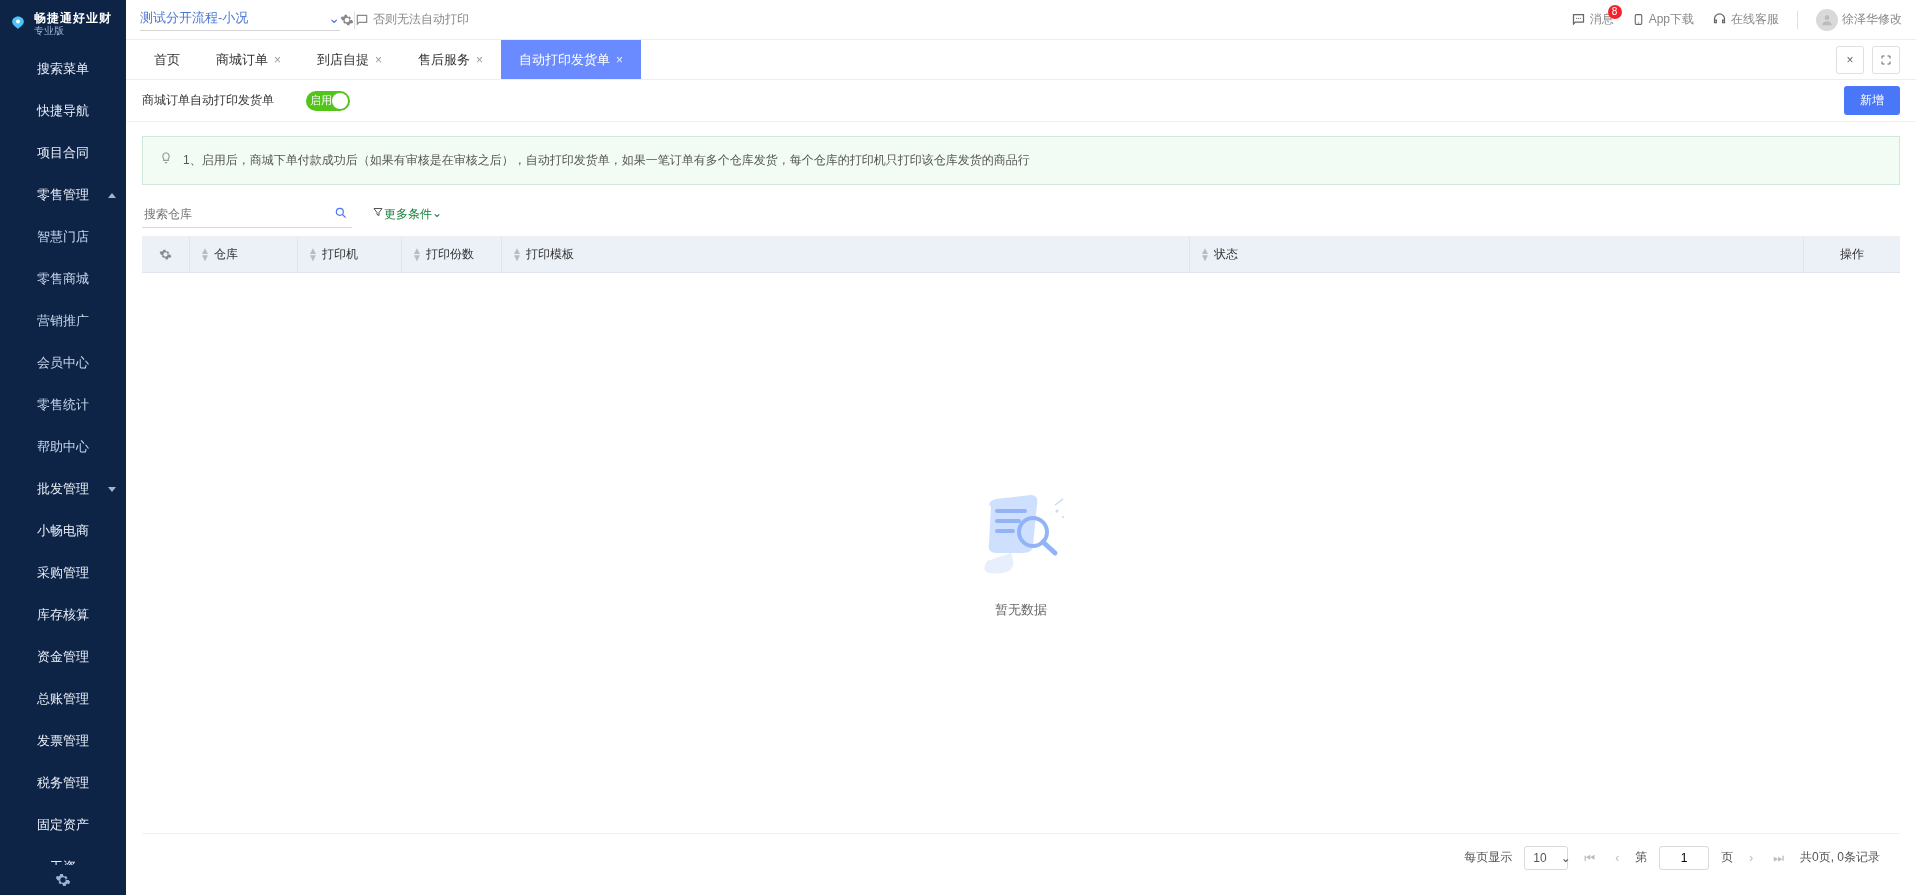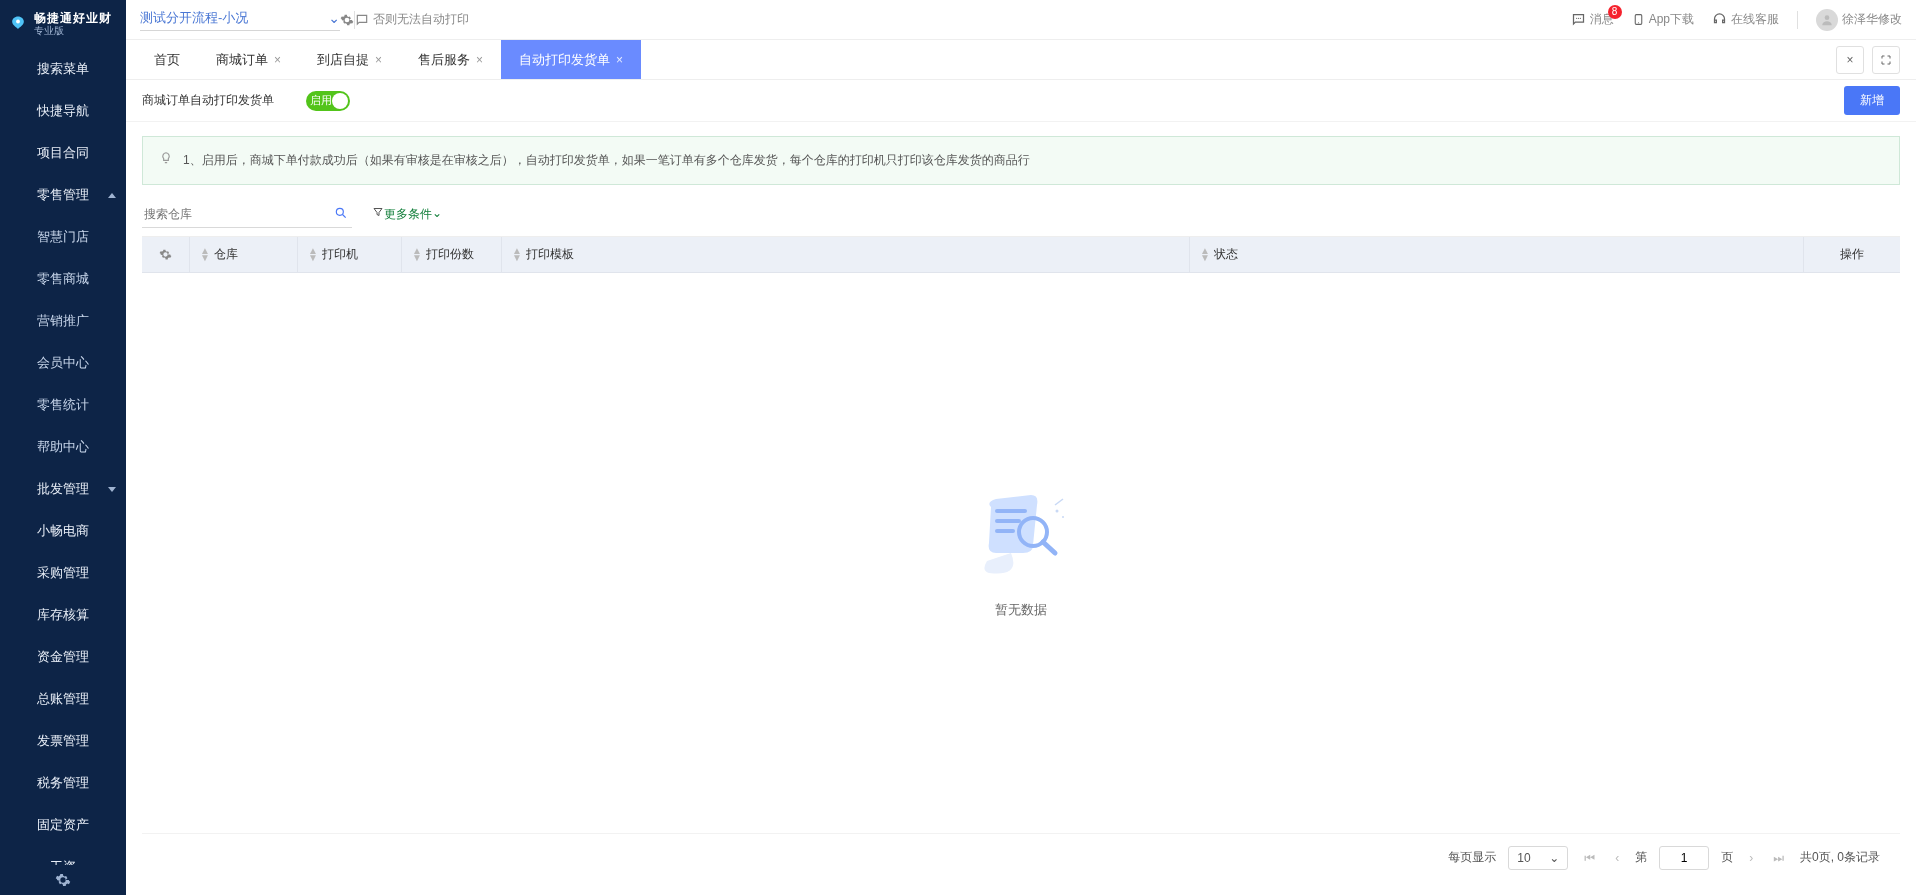--- a/index.html
+++ b/index.html
@@ -74,21 +74,21 @@
 .th-tpl { flex: 0 0 688px; }
 .th-status { flex: 1; }
 .th-ops { width: 96px; justify-content: center; }
 .sort-icon { color: #bbb; font-size: 10px; line-height: 0.7; display: flex; flex-direction: column; }
 .tbody { flex: 1; display: flex; flex-direction: column; align-items: center; justify-content: center; color: #999; }
 .empty-svg { width: 120px; height: 100px; }
 .empty-text { margin-top: 14px; font-size: 13px; color: #666; }
 
 
 .pagination { height: 48px; display: flex; align-items: center; justify-content: flex-end; padding: 0 20px; gap: 12px; font-size: 12px; color: #555; border-top: 1px solid #f2f2f2; }
-.pg-select { border: 1px solid #d9d9d9; border-radius: 3px; padding: 4px 8px; display: flex; align-items: center; gap: 14px; cursor: pointer; width: 60px; justify-content: space-between; }
+.pg-select { border: 1px solid #d9d9d9; border-radius: 3px; padding: 4px 8px; display: flex; align-items: center; gap: 14px; cursor: pointer; width: 44px; justify-content: space-between; }
 .pg-btn { color: #bbb; cursor: pointer; padding: 2px 4px; }
 .pg-input { width: 50px; border: 1px solid #d9d9d9; border-radius: 3px; padding: 4px 6px; text-align: center; font-size: 12px; }
 </style>
 </head>
 <body>
 
 <div class="app">
 
   <aside class="sidebar">
     <div class="logo-area">

